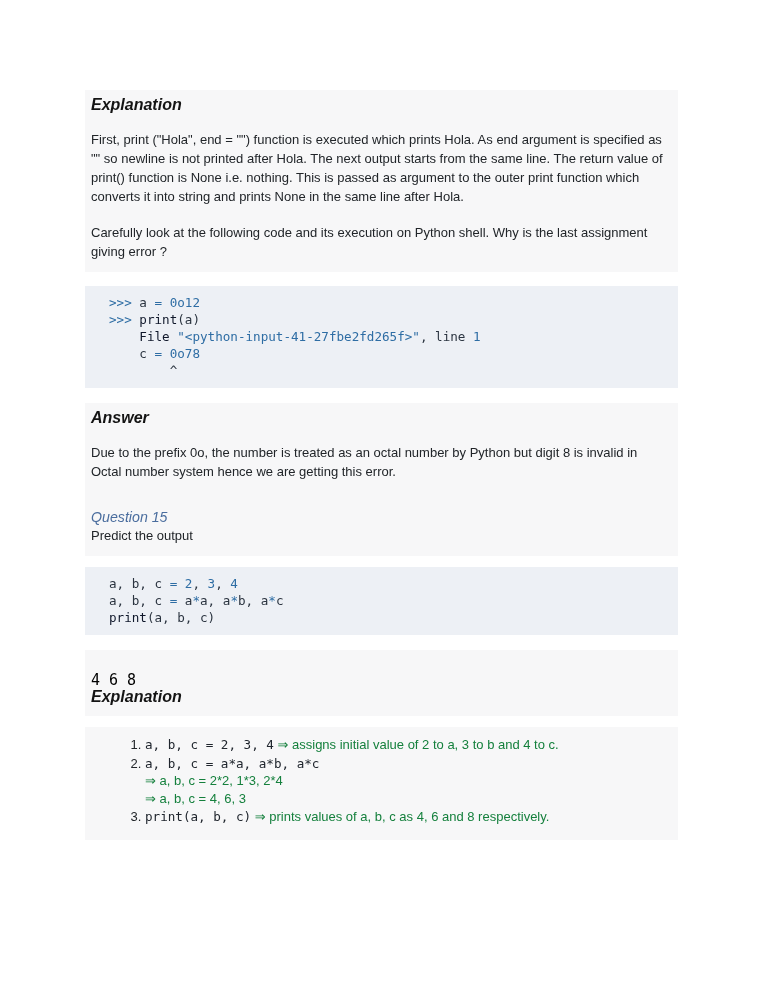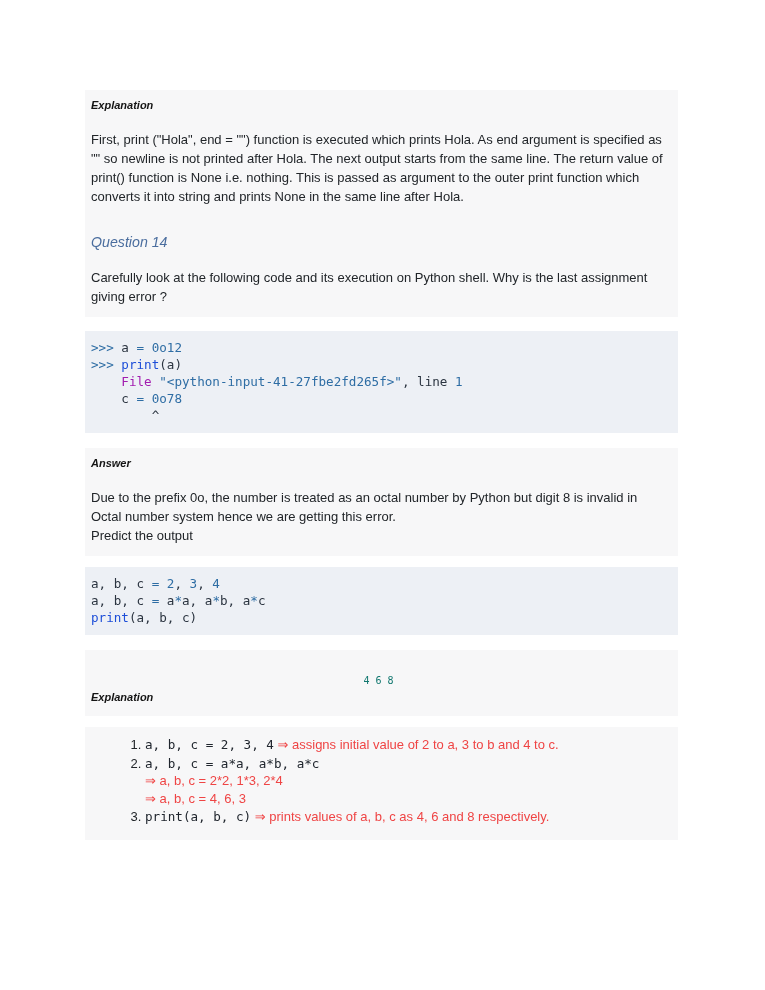--- a/index.html
+++ b/index.html
@@ -16,28 +16,28 @@
     position: relative;
     margin: 90px 80px 0 85px;
     width: 593px;
   }
   .panel {
     background: #f7f7f8;
     padding: 7px 12px 11px 6px;
   }
   .panel-code {
     background: #edf0f5;
-    padding: 8px 10px 9px 6px;
+    padding: 8px 10px 9px 24px;
   }
   .gap-sm { height: 11px; }
   .gap-md { height: 14px; }
   .gap-lg { height: 15px; }
 
   .sec-heading {
-    font-size: 11px;
+    font-size: 16px;
     font-weight: bold;
     font-style: italic;
     color: #141414;
     margin: 0;
     line-height: 16px;
   }
   .question-heading {
     font-size: 14.2px;
     font-style: italic;
     font-weight: normal;
@@ -56,32 +56,31 @@
   .mt-predict { }
 
   .code-line {
     font-family: "DejaVu Sans Mono", monospace;
     font-size: 12.6px;
     line-height: 17px;
     white-space: pre;
   }
   .tok-def { color: #2b3440; }
   .tok-blu { color: #2e6da4; }
-  .tok-pur { color: #1d4ed8; }
-  .tok-org { color: #a21caf; }
+  .tok-pur { color: #0f172a; }
+  .tok-org { color: #0f172a; }
 
   .output-mono {
     font-family: "DejaVu Sans Mono", monospace;
-    font-size: 10px;
+    font-size: 15px;
     line-height: 17px;
     white-space: pre;
-    color: #0f766e;
+    color: #000000;
     margin-top: 15px;
     margin-bottom: 0;
-    text-align: center;
   }
   .mt-expl2 { margin-top: 0; }
 
   .explain-list {
     margin: 0;
     padding: 2px 0 2px 54px;
     font-size: 13px;
     color: #212529;
   }
   .explain-list li {
@@ -92,50 +91,50 @@
   .li-line { line-height: 17.5px; }
   .seg-mono {
     font-family: "DejaVu Sans Mono", monospace;
     font-size: 12.6px;
     color: #20262e;
     white-space: pre;
   }
   .seg-sans {
     font-family: "Liberation Sans", sans-serif;
     font-size: 13px;
-    color: #ef4444;
+    color: #15803d;
   }
 </style>
 </head>
 <body>
 
 <div class="content-column">
 
   <section class="panel">
     <h3 class="sec-heading">Explanation</h3>
     <p class="body-text mt-para">First, print ("Hola", end = "") function is executed which prints Hola. As end argument is specified as "" so newline is not printed after Hola. The next output starts from the same line. The return value of print() function is None i.e. nothing. This is passed as argument to the outer print function which converts it into string and prints None in the same line after Hola.</p>
-    <h3 class="question-heading mt-question">Question 14</h3>
     <p class="body-text mt-para">Carefully look at the following code and its execution on Python shell. Why is the last assignment giving error ?</p>
   </section>
 
   <div class="gap-md"></div>
 
   <section class="panel-code">
       <div class="code-line"><span class="tok-blu">&gt;&gt;&gt; </span><span class="tok-def">a </span><span class="tok-blu">= 0o12</span></div>
       <div class="code-line"><span class="tok-blu">&gt;&gt;&gt; </span><span class="tok-pur">print</span><span class="tok-def">(a)</span></div>
       <div class="code-line"><span class="tok-def">    </span><span class="tok-org">File </span><span class="tok-blu">"&lt;python-input-41-27fbe2fd265f&gt;"</span><span class="tok-def">, line </span><span class="tok-blu">1</span></div>
       <div class="code-line"><span class="tok-def">    c </span><span class="tok-blu">= 0o78</span></div>
       <div class="code-line"><span class="tok-def">        ^</span></div>
     </section>
 
   <div class="gap-lg"></div>
 
   <section class="panel">
     <h3 class="sec-heading">Answer</h3>
     <p class="body-text mt-para">Due to the prefix 0o, the number is treated as an octal number by Python but digit 8 is invalid in Octal number system hence we are getting this error.</p>
+    <h3 class="question-heading mt-question">Question 15</h3>
     <p class="body-text mt-predict">Predict the output</p>
   </section>
 
   <div class="gap-sm"></div>
 
   <section class="panel-code">
       <div class="code-line"><span class="tok-def">a, b, c </span><span class="tok-blu">= 2</span><span class="tok-def">, </span><span class="tok-blu">3</span><span class="tok-def">, </span><span class="tok-blu">4</span></div>
       <div class="code-line"><span class="tok-def">a, b, c </span><span class="tok-blu">= </span><span class="tok-def">a</span><span class="tok-blu">*</span><span class="tok-def">a, a</span><span class="tok-blu">*</span><span class="tok-def">b, a</span><span class="tok-blu">*</span><span class="tok-def">c</span></div>
       <div class="code-line"><span class="tok-pur">print</span><span class="tok-def">(a, b, c)</span></div>
     </section>

